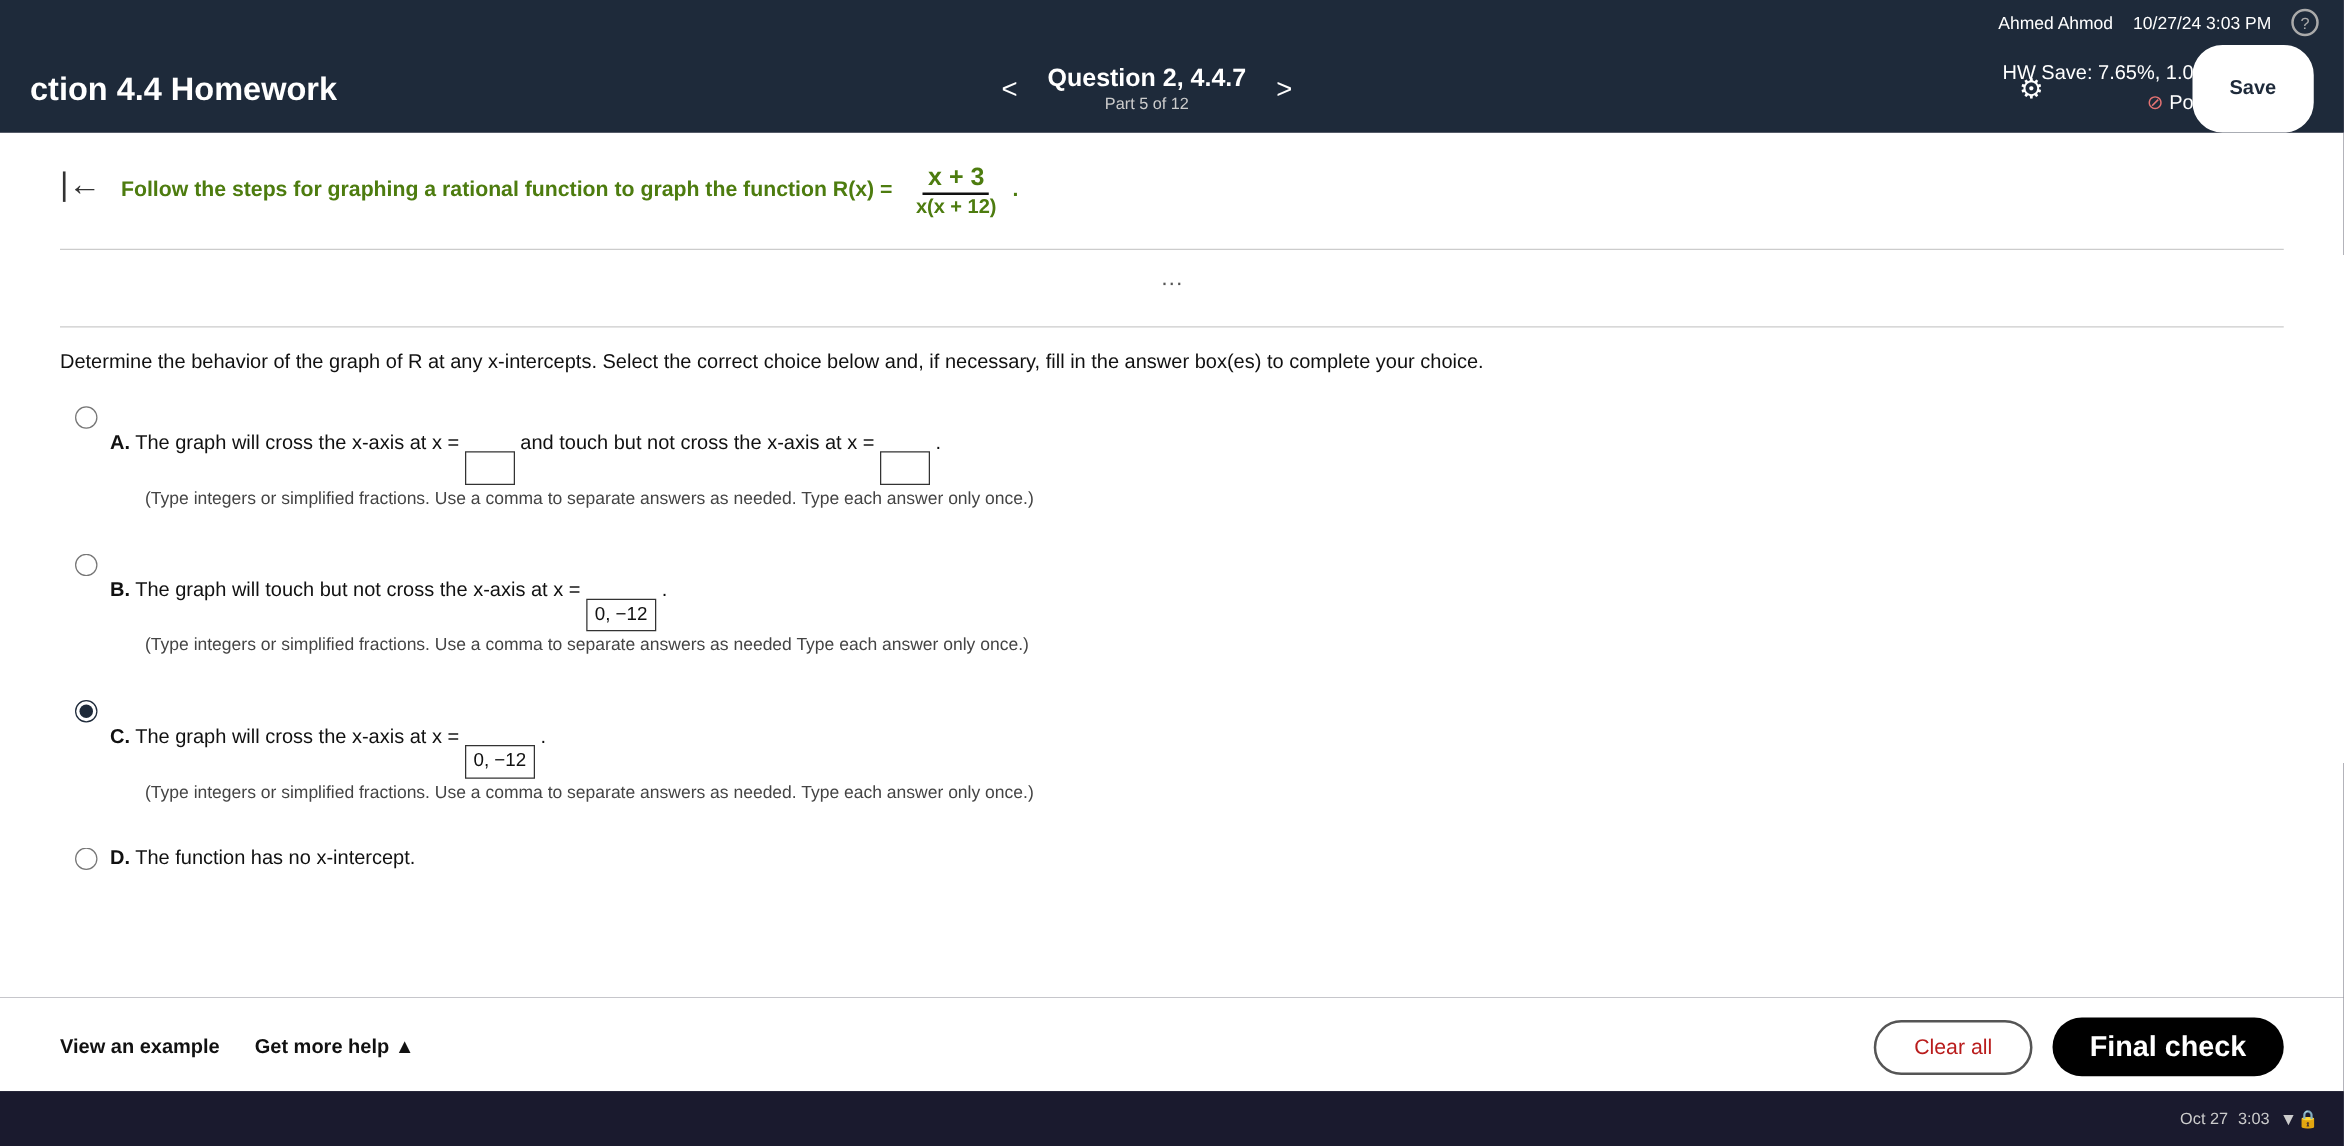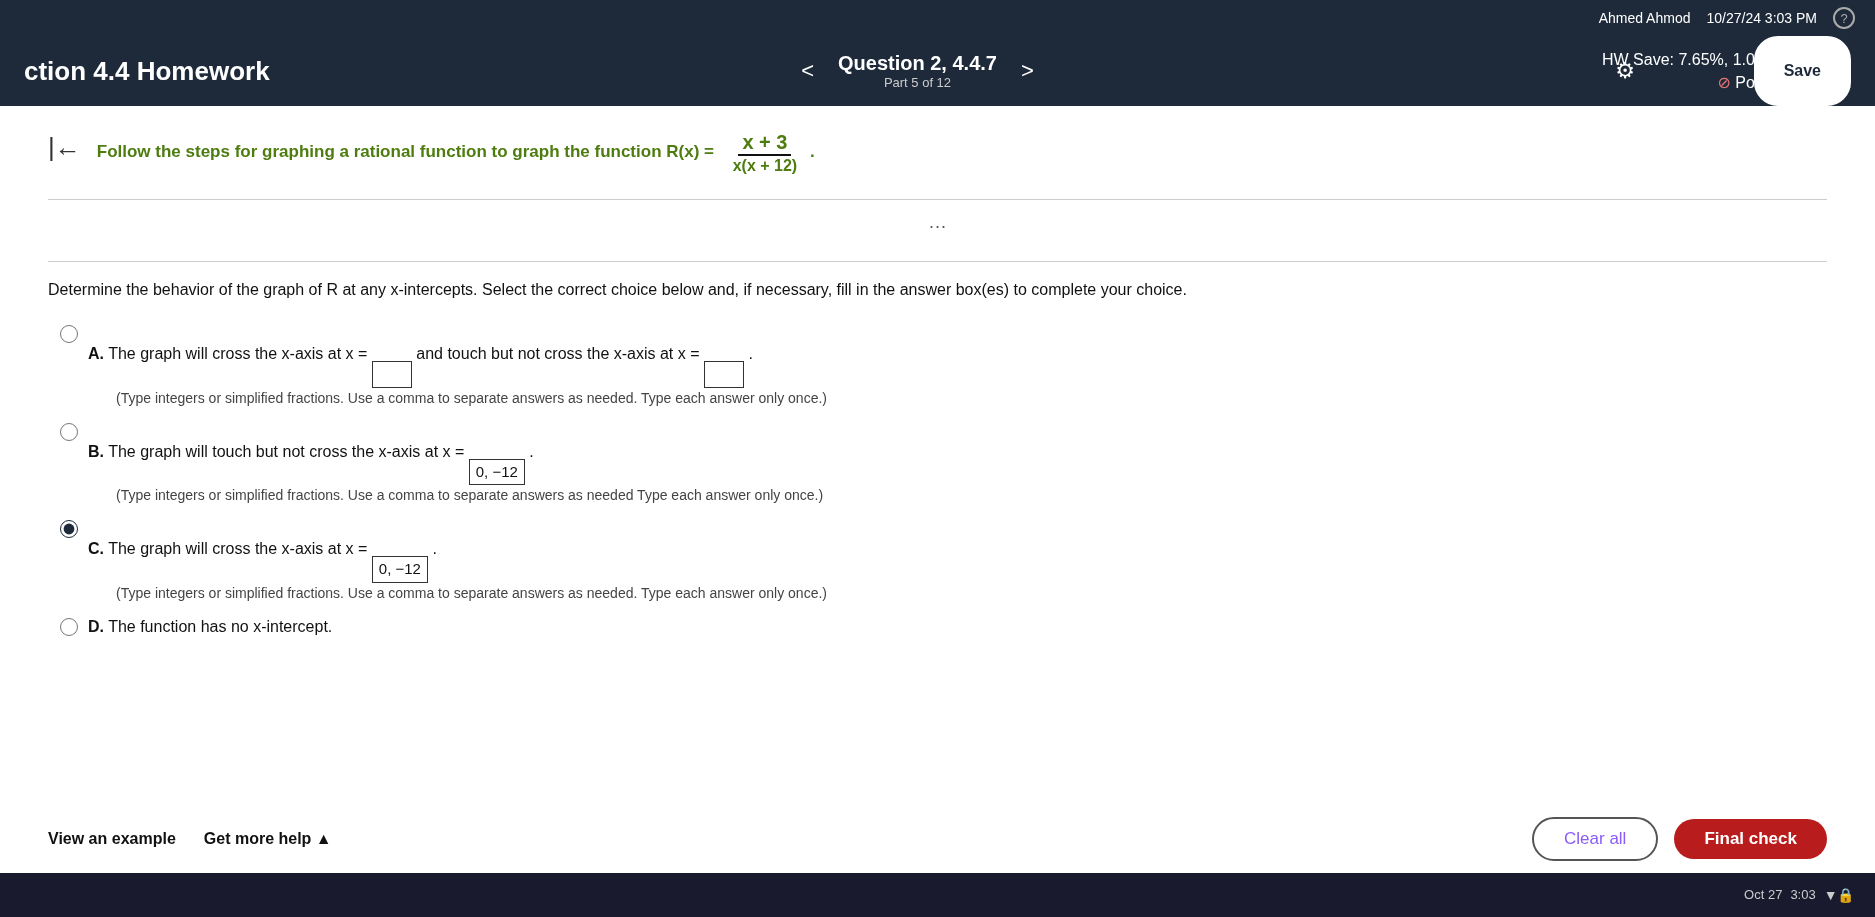--- a/index.html
+++ b/index.html
@@ -173,21 +173,21 @@
     .question-body {
       font-size: 16px;
       color: #111;
       margin-bottom: 20px;
       line-height: 1.5;
     }
     
     .choices {
       display: flex;
       flex-direction: column;
-      gap: 14px;
+      gap: 34px;
       margin-left: 12px;
     }
     .choice-row {
       display: flex;
       align-items: flex-start;
       gap: 10px;
     }
     .radio-input {
       margin-top: 3px;
       width: 18px; height: 18px;
@@ -243,28 +243,28 @@
       gap: 16px;
       align-items: center;
     }
     .clear-all-btn {
       background: white;
       border: 2px solid #555;
       border-radius: 24px;
       padding: 10px 30px;
       font-size: 17px;
       cursor: pointer;
-      color: #8b5cf6;
+      color: #b91c1c;
     }
     .final-check-btn {
-      background: #b91c1c;
+      background: #000000;
       border: none;
       border-radius: 24px;
       padding: 10px 30px;
-      font-size: 17px;
+      font-size: 23px;
       cursor: pointer;
       color: white;
       font-weight: bold;
     }
     
     .taskbar {
       background: #1a1a2e;
       min-height: 44px;
       display: flex;
       align-items: center;

